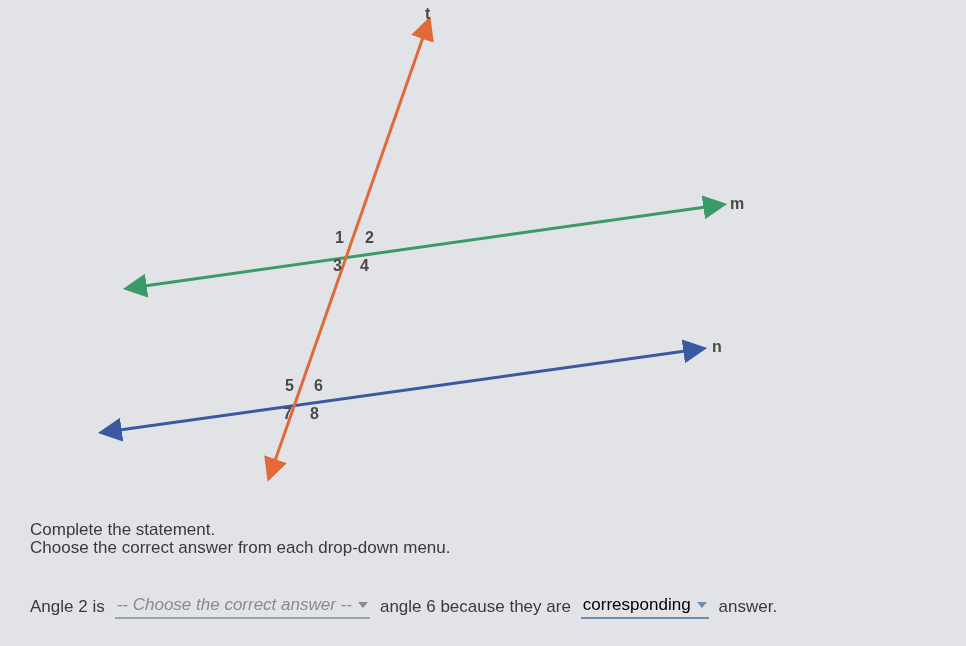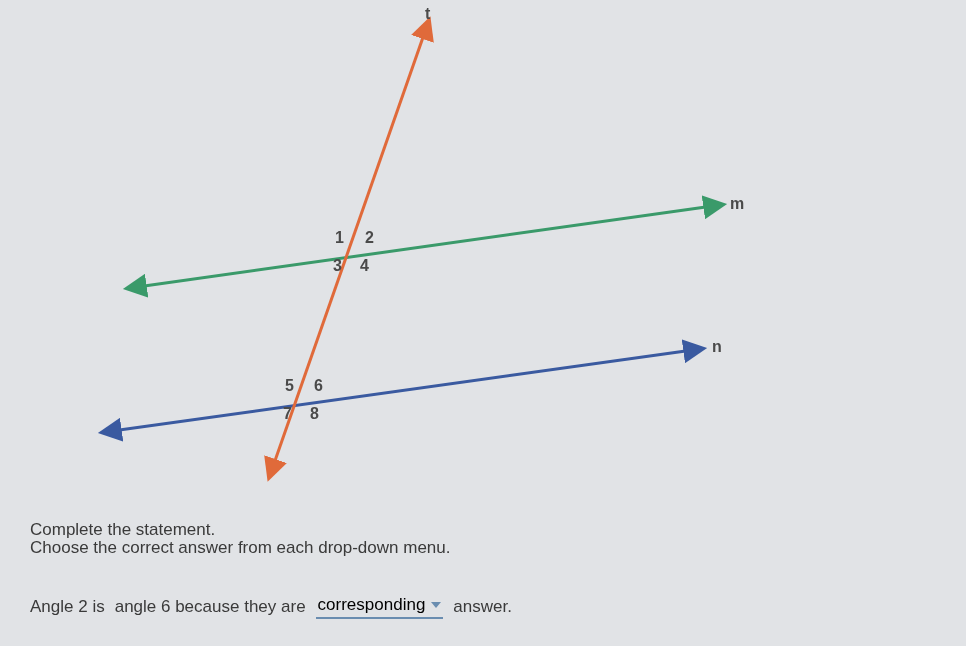--- a/index.html
+++ b/index.html
@@ -53,19 +53,23 @@
   <span class="angle-label" style="left:314px;top:377px">6</span>
   <span class="angle-label" style="left:283px;top:405px">7</span>
   <span class="angle-label" style="left:310px;top:405px">8</span>
 </div>
 
 <div class="text-block instr1">Complete the statement.</div>
 <div class="text-block instr2">Choose the correct answer from each drop-down menu.</div>
 
 <div class="text-block sentence">
   <span>Angle 2 is</span>
+  <span class="dropdown placeholder">
+    <span>-- Choose the correct answer --</span>
+    <span class="caret"></span>
+  </span>
   <span>angle 6 because they are</span>
   <span class="dropdown">
     <span>corresponding</span>
     <span class="caret"></span>
   </span>
   <span>answer.</span>
 </div>
 
 </body></html>

